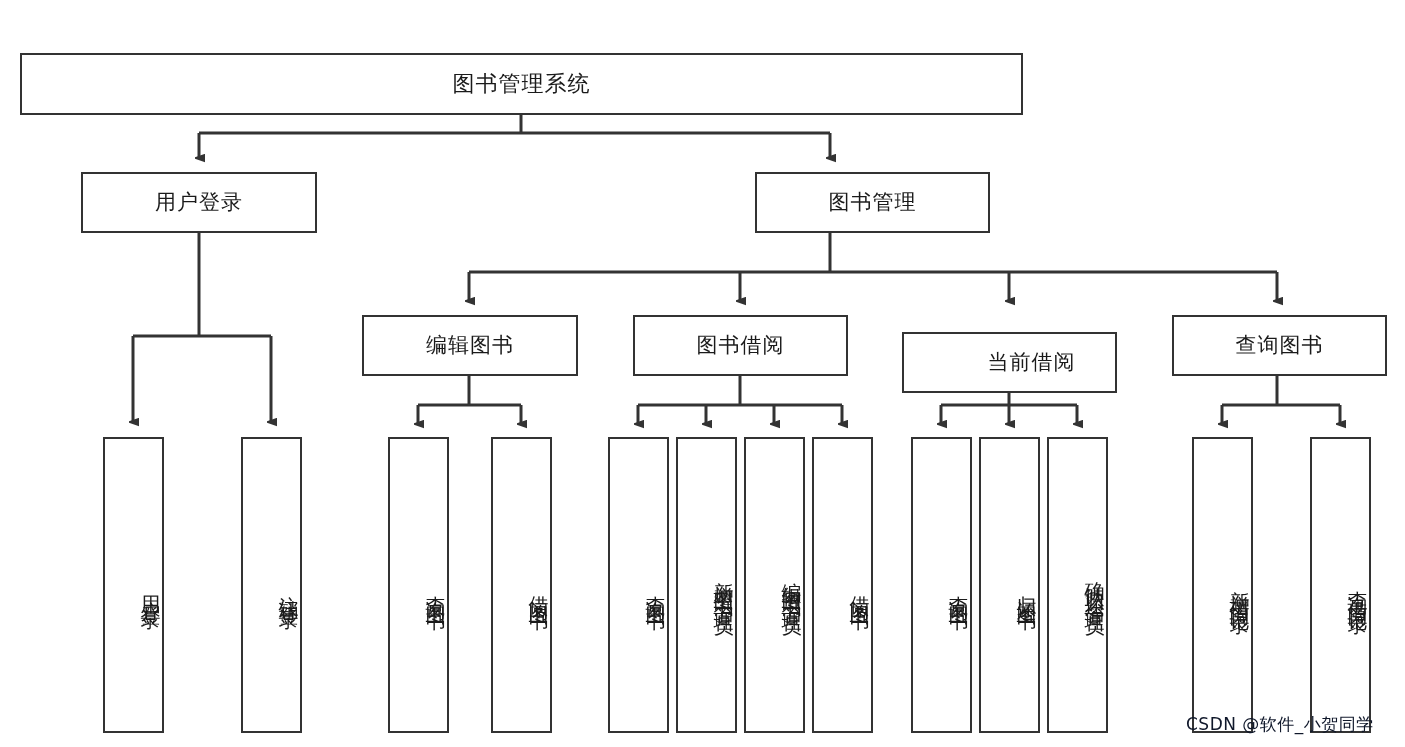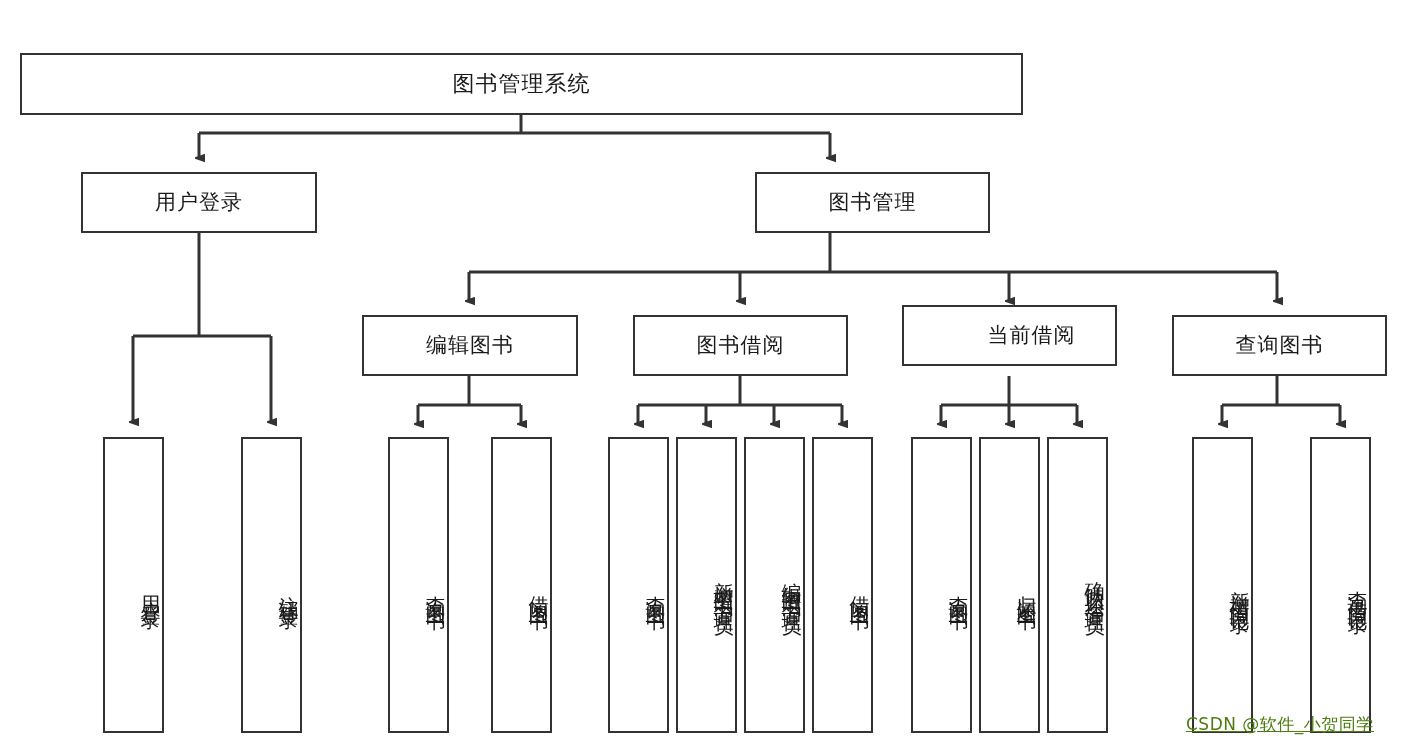--- a/index.html
+++ b/index.html
@@ -58,24 +58,23 @@
     white-space: nowrap;
   }
   .node-v.tall-text {
     padding-top: 6px;
   }
   .watermark {
     position: absolute;
     left: 1186px;
     top: 713px;
     font-size: 17px;
-    color: #4d7c0f;
+    color: #0f172a;
     white-space: nowrap;
     letter-spacing: 0.5px;
-    text-decoration: underline;
   }
 </style>
 </head>
 <body>
 
 <div id="diagram-root">
 
   <svg id="edges-layer" width="1405" height="747" viewBox="0 0 1405 747">
     <defs>
       <marker id="arrowhead" markerWidth="10" markerHeight="10" refX="4.2" refY="6" orient="auto" markerUnits="userSpaceOnUse">
@@ -149,21 +148,21 @@
   <div class="node node-h" style="left:712px; top:172px; width:235px; height:61px;margin-left:43px;">
     <span>图书管理</span>
   </div>
 
   <div class="node node-h" style="left:362px; top:315px; width:216px; height:61px;">
     <span>编辑图书</span>
   </div>
   <div class="node node-h" style="left:633px; top:315px; width:215px; height:61px;">
     <span>图书借阅</span>
   </div>
-  <div class="node node-h" style="left:902px; top:305px; width:215px; height:61px;padding-left:44px;">
+  <div class="node node-h" style="left:902px; top:332px; width:215px; height:61px;padding-left:44px;">
     <span>当前借阅</span>
   </div>
   <div class="node node-h" style="left:1172px; top:315px; width:215px; height:61px;">
     <span>查询图书</span>
   </div>
 
   <div class="node node-v" style="left:103px; top:437px; width:61px; height:296px;">
     <span>用户登录</span>
   </div>
   <div class="node node-v" style="left:241px; top:437px; width:61px; height:296px;">

